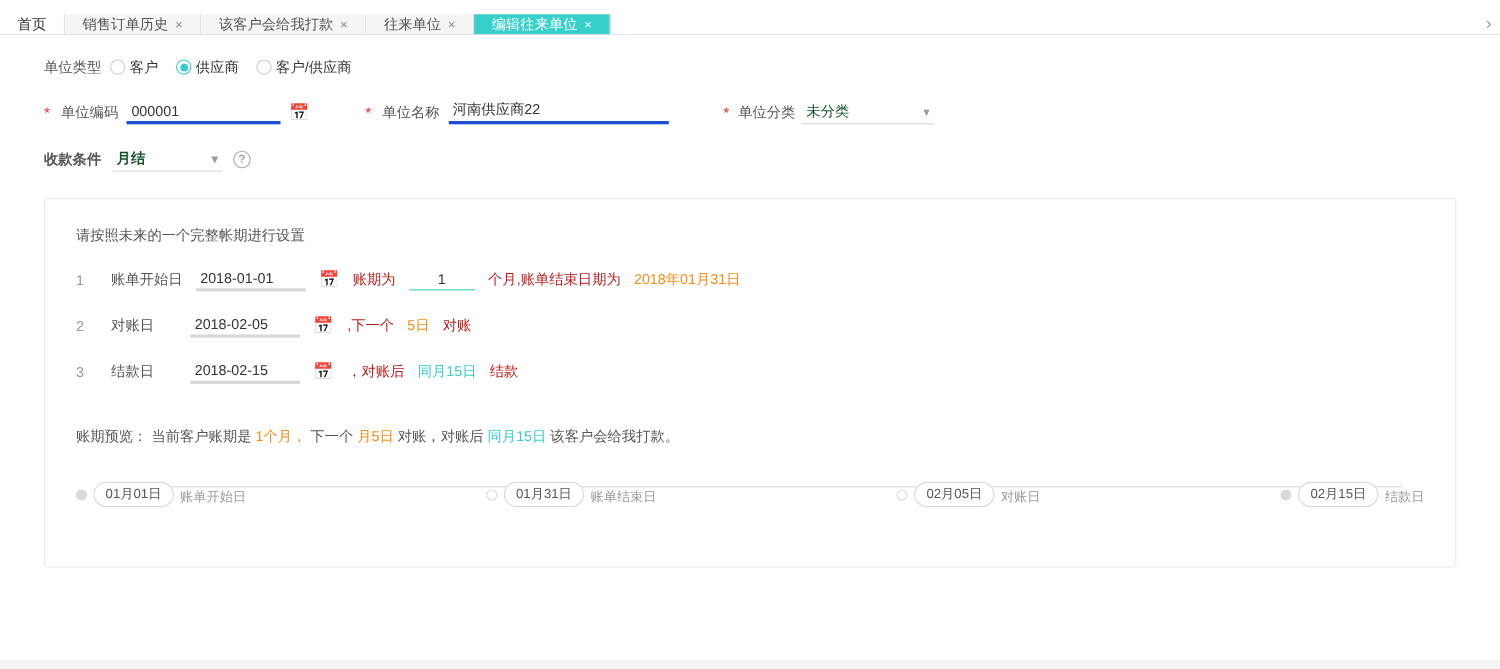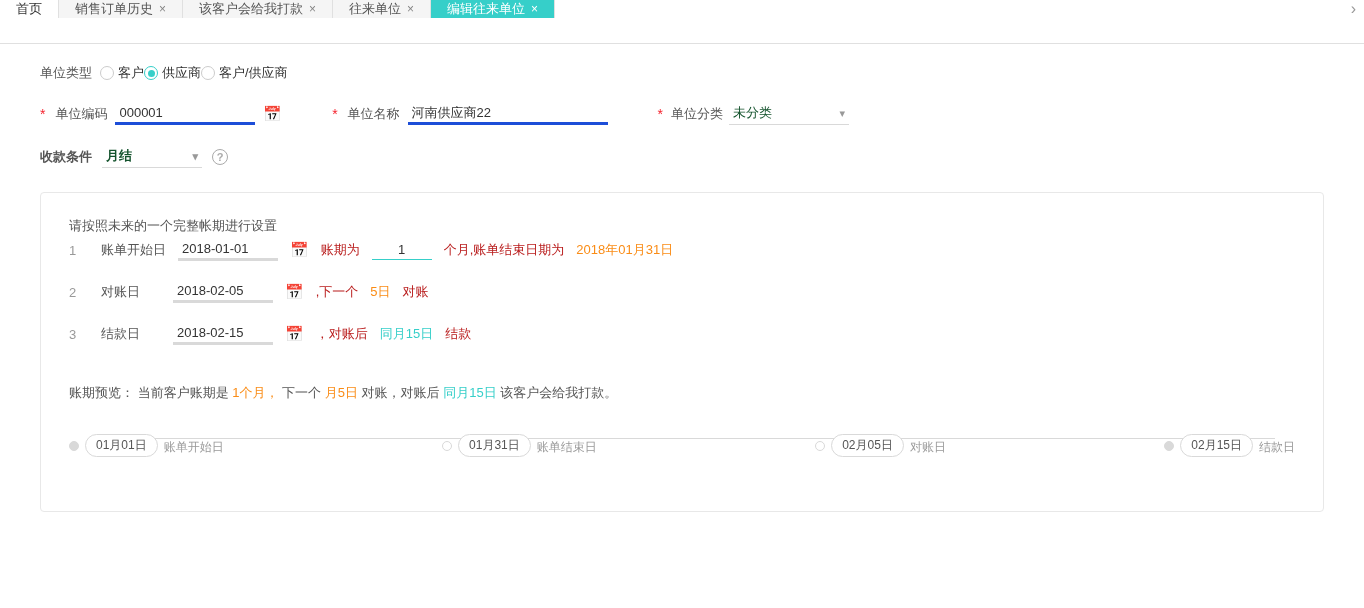--- a/index.html
+++ b/index.html
@@ -1,24 +1,24 @@
 <!DOCTYPE html>
 <html><head>
   <meta charset="utf-8">
   <style>
     * { box-sizing: border-box; margin: 0; padding: 0; }
     body { font-family: 'Microsoft YaHei', Arial, sans-serif; font-size: 14px; color: #333; background: #f5f5f5; }
 
     
     .tab-bar {
       display: flex;
-      align-items: flex-start;
+      align-items: flex-end;
       background: #fff;
       border-bottom: 1px solid #e0e0e0;
-      height: 44px;
+      height: 32px;
     }
     .tab-item {
       display: flex;
       align-items: center;
       padding: 0 16px;
       cursor: pointer;
       border-right: 1px solid #e0e0e0;
       font-size: 13px;
       color: #555;
       white-space: nowrap;
@@ -50,41 +50,42 @@
     
     .main-content {
       padding: 20px 40px;
       background: #fff;
       min-height: calc(100vh - 40px);
     }
 
     
     .form-row {
       display: flex;
-      align-items: flex-end;
+      align-items: center;
       margin-bottom: 20px;
       gap: 20px;
     }
     .form-group {
       display: flex;
       align-items: center;
       gap: 8px;
     }
     .form-label {
       color: #555;
       font-size: 13px;
       white-space: nowrap;
     }
     .required-mark {
       color: #f5222d;
       margin-right: 2px;
     }
     .radio-group {
       display: flex;
       align-items: center;
+      gap: 16px;
     }
     .radio-item {
       display: flex;
       align-items: center;
       gap: 4px;
       cursor: pointer;
       font-size: 13px;
     }
     .radio-circle {
       width: 14px;
@@ -177,21 +178,21 @@
     
     .panel {
       border: 1px solid #e8e8e8;
       border-radius: 4px;
       padding: 24px 28px;
       background: #fff;
     }
     .panel-title {
       font-size: 13px;
       color: #555;
-      margin-bottom: 4px;
+      margin-bottom: 20px;
     }
 
     
     .period-row {
       display: flex;
       align-items: center;
       gap: 12px;
       margin-bottom: 20px;
       font-size: 13px;
     }

